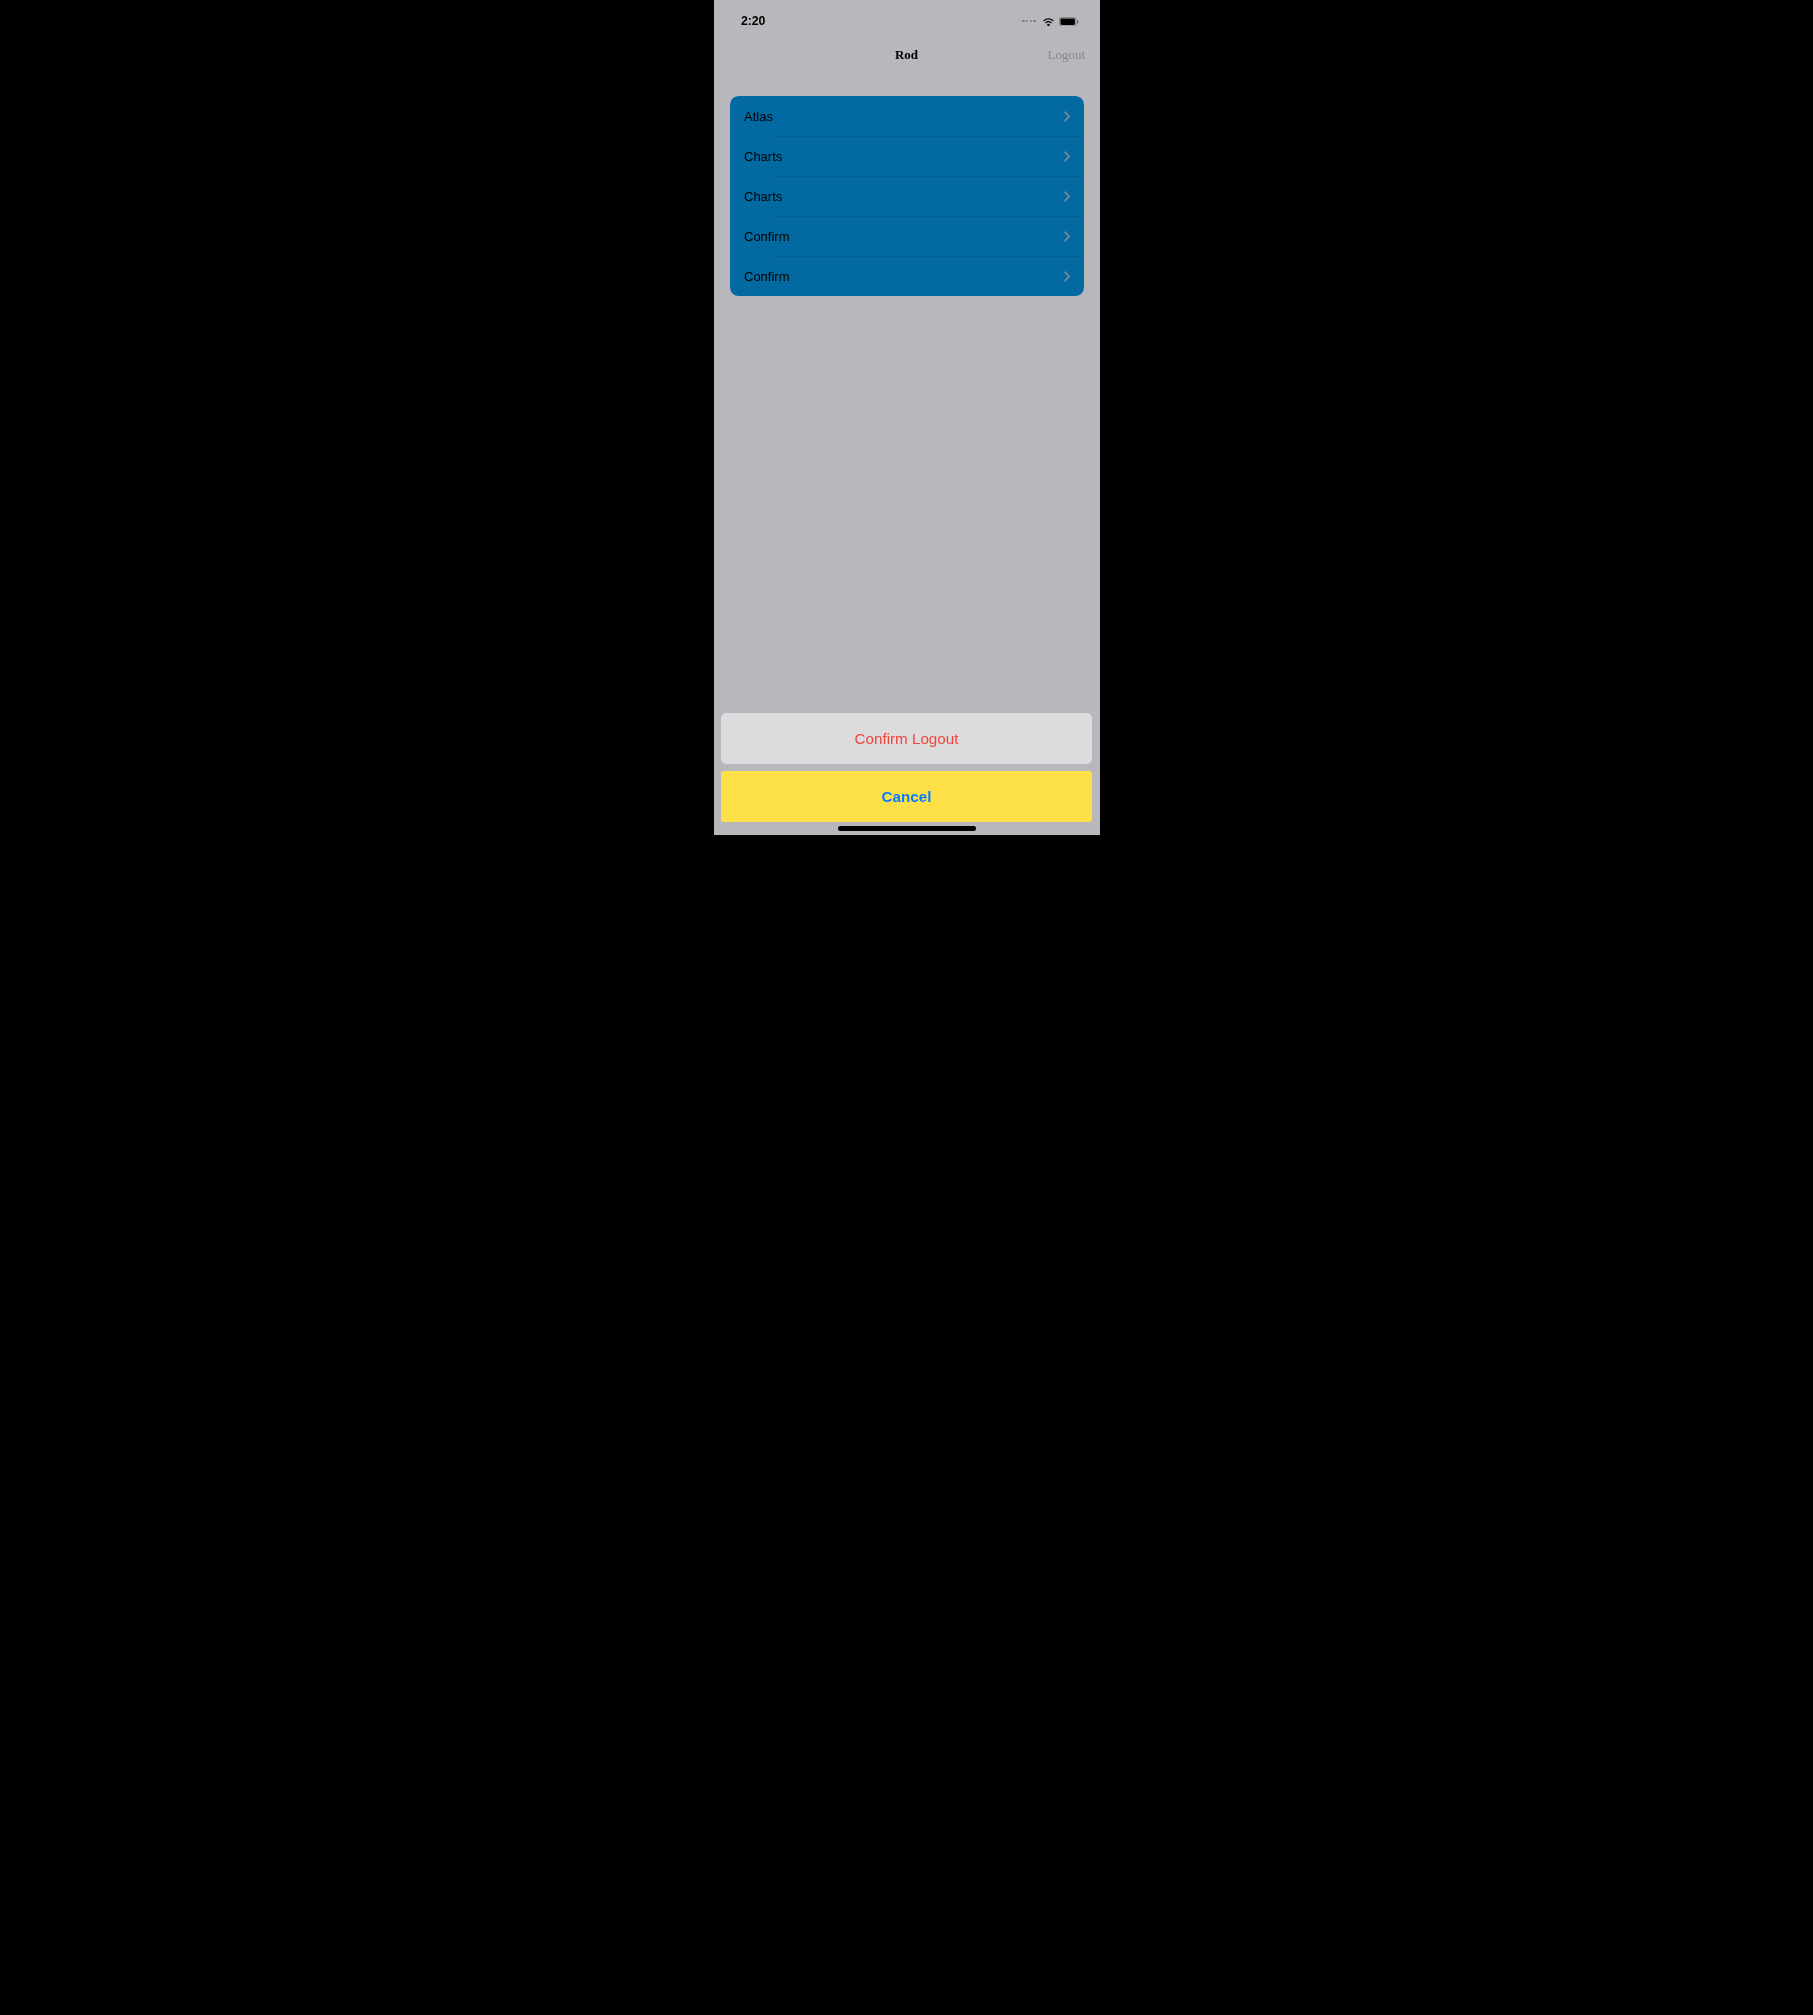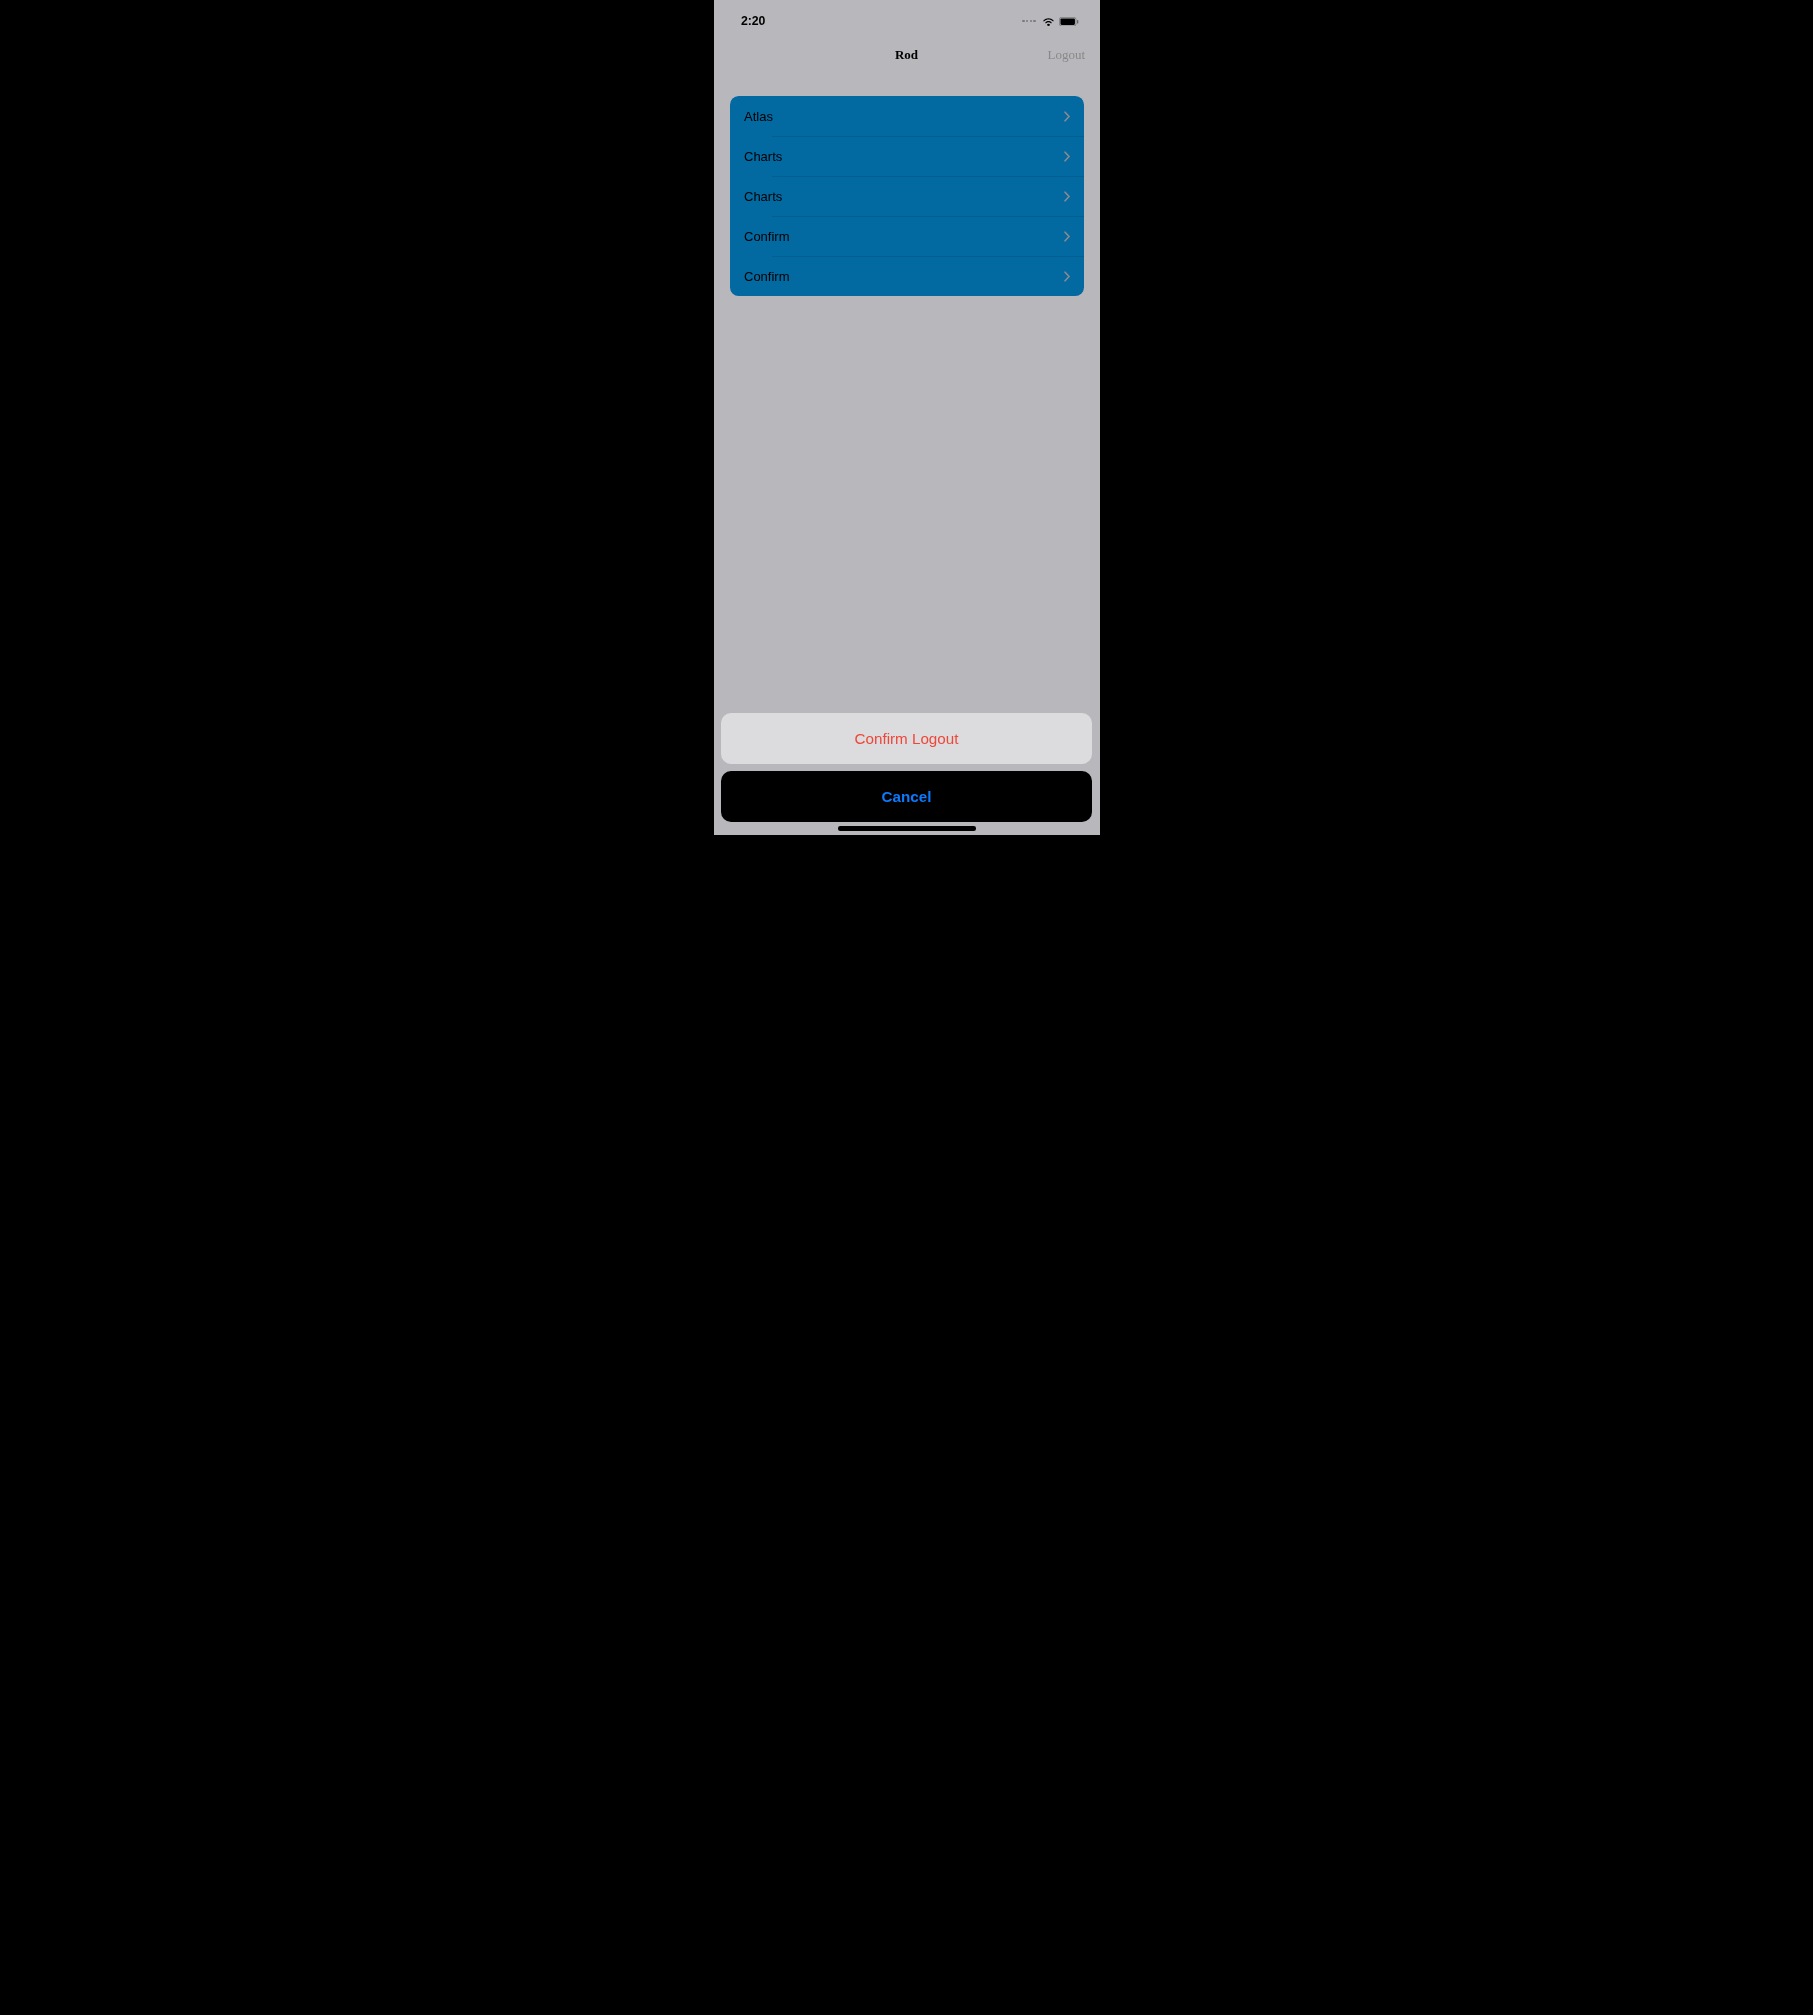--- a/index.html
+++ b/index.html
@@ -114,42 +114,42 @@
   .chevron svg { display: block; }
 
   
   .action-sheet {
     position: absolute;
     left: 7.3px;
     right: 7.3px;
     bottom: 13px;
   }
   .sheet-group {
-    border-radius: 10px;
+    border-radius: 5px;
     overflow: hidden;
     margin-bottom: 7.3px;
   }
   .sheet-btn {
     height: 51px;
     display: flex;
     align-items: center;
     justify-content: center;
     font-size: 15.2px;
     font-weight: 400;
     cursor: pointer;
   }
   .confirm {
     background: #dcdcdf;
     color: #ef4638;
   }
   .cancel {
-    background: #000000;
+    background: #fde047;
     color: #0a7aff;
     font-weight: 600;
-    border-radius: 10px;
+    border-radius: 3px;
   }
 
   
   .home-indicator {
     position: absolute;
     bottom: 4.4px;
     left: 50%;
     transform: translateX(-50%);
     width: 138px;
     height: 4.4px;

